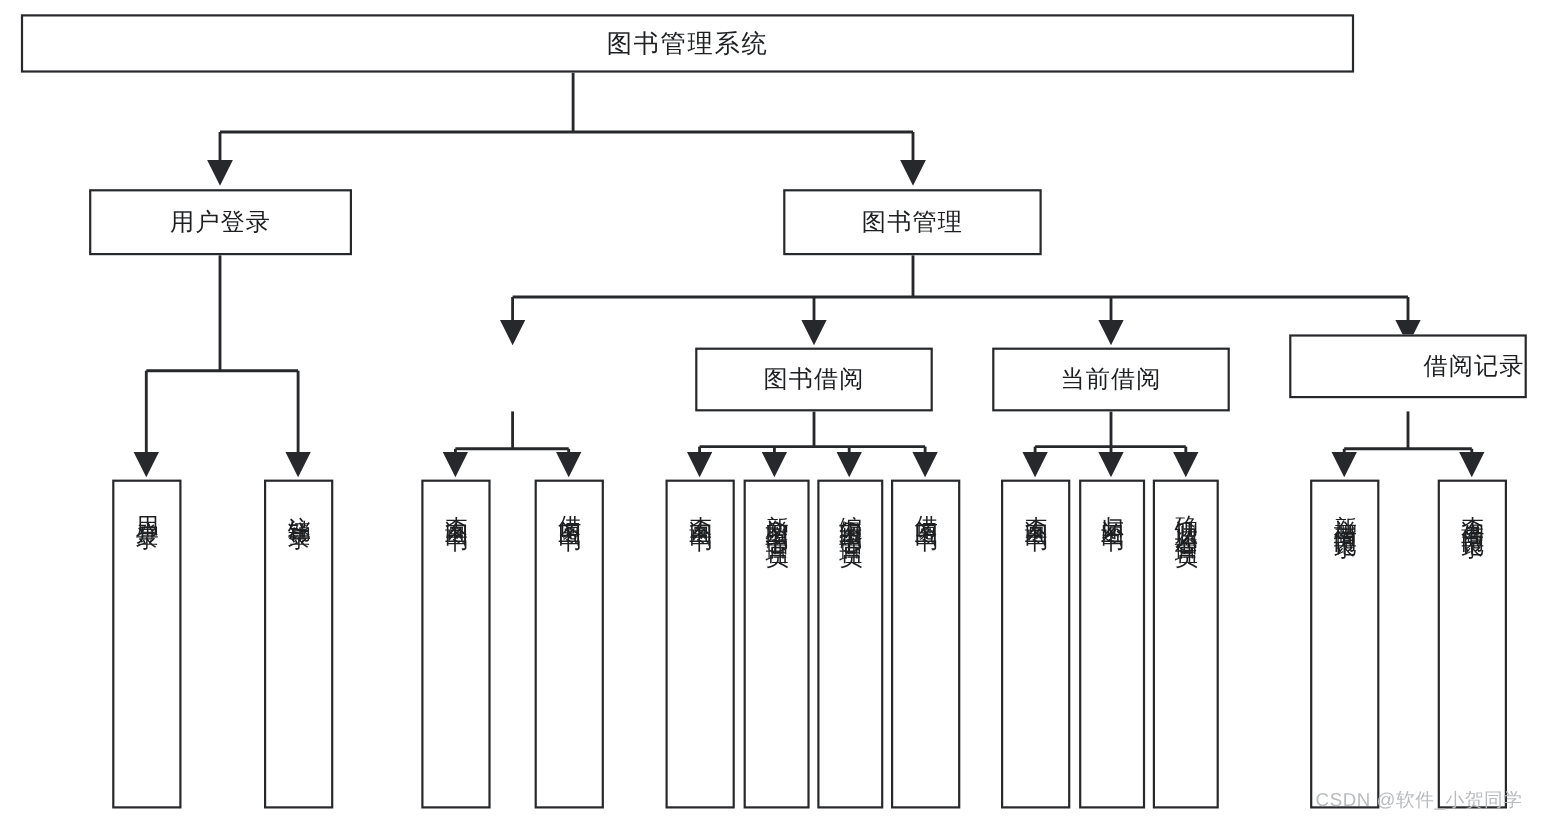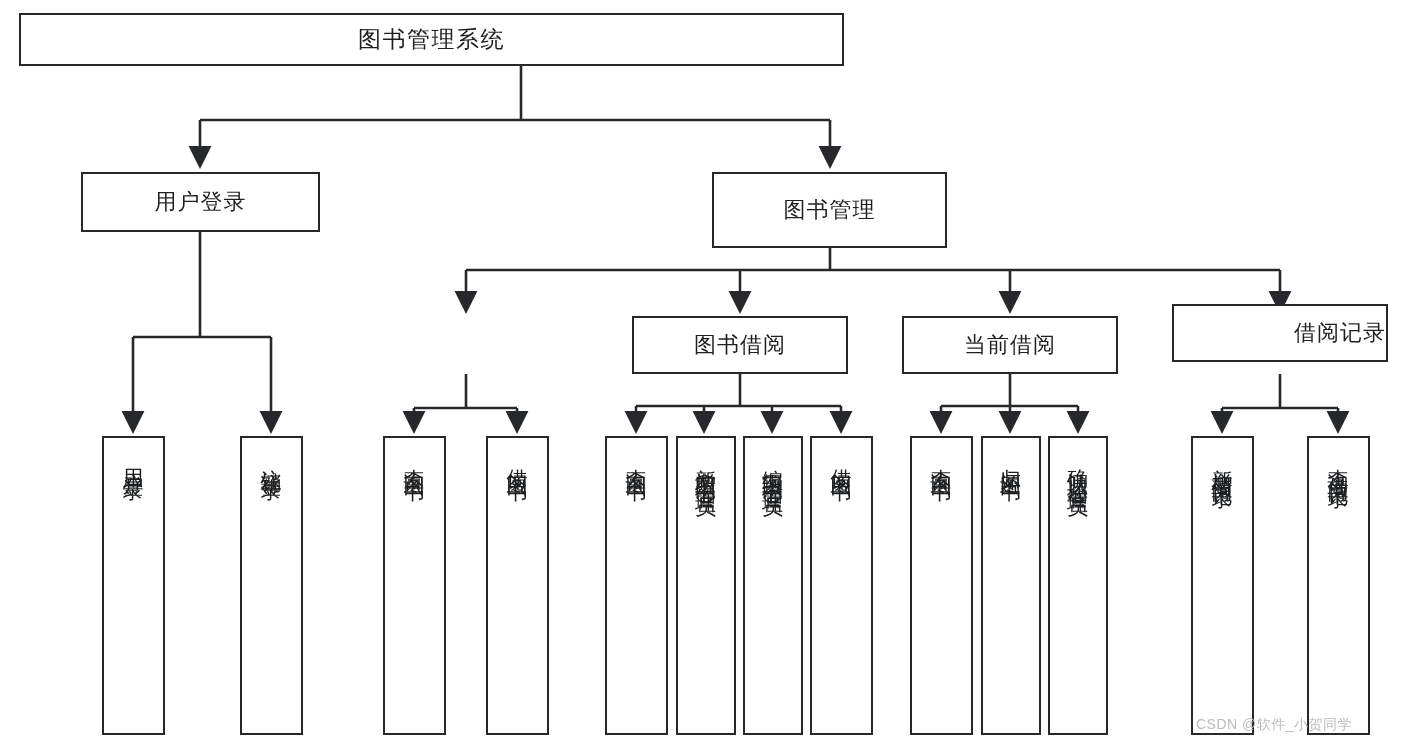--- a/index.html
+++ b/index.html
@@ -57,21 +57,21 @@
   }
   .node.leaf .label {
     writing-mode: vertical-rl;
     text-orientation: upright;
     font-size: 21px;
     letter-spacing: 4px;
     line-height: 1;
   }
   .watermark {
     position: absolute;
-    font-size: 14px;
+    font-size: 17px;
     color: #b9bbbd;
     letter-spacing: 0.5px;
     white-space: nowrap;
     z-index: 3;
     font-family: "Liberation Sans", "DejaVu Sans", sans-serif;
   }
 </style>
 </head>
 <body>
 
@@ -120,29 +120,29 @@
       <path d="M 1010,406 L 1010,430" marker-end="url(#arrow)"></path>
       <path d="M 1078,406 L 1078,430" marker-end="url(#arrow)"></path>
 
       <path d="M 1280,374 L 1280,408"></path>
       <path d="M 1222,408 L 1338,408"></path>
       <path d="M 1222,408 L 1222,430" marker-end="url(#arrow)"></path>
       <path d="M 1338,408 L 1338,430" marker-end="url(#arrow)"></path>
     </g>
   </svg>
 
-  <div class="node root horizontal" style="left:19px; top:13px; width:825px; height:53px;">
+  <div class="node root horizontal" style="left:19px; top:13px; width:1212px; height:53px;">
     <span class="label">图书管理系统</span>
   </div>
 
   <div class="node horizontal" style="left:81px; top:172px; width:239px; height:60px;">
     <span class="label">用户登录</span>
   </div>
 
-  <div class="node horizontal" style="left:712px; top:172px; width:235px; height:76px;">
+  <div class="node horizontal" style="left:712px; top:172px; width:235px; height:60px;">
     <span class="label">图书管理</span>
   </div>
 
 
   <div class="node horizontal" style="left:902px; top:316px; width:216px; height:58px;">
     <span class="label">当前借阅</span>
   </div>
 
   <div class="node horizontal" style="left:632px; top:316px; width:216px; height:58px;">
     <span class="label">图书借阅</span>

